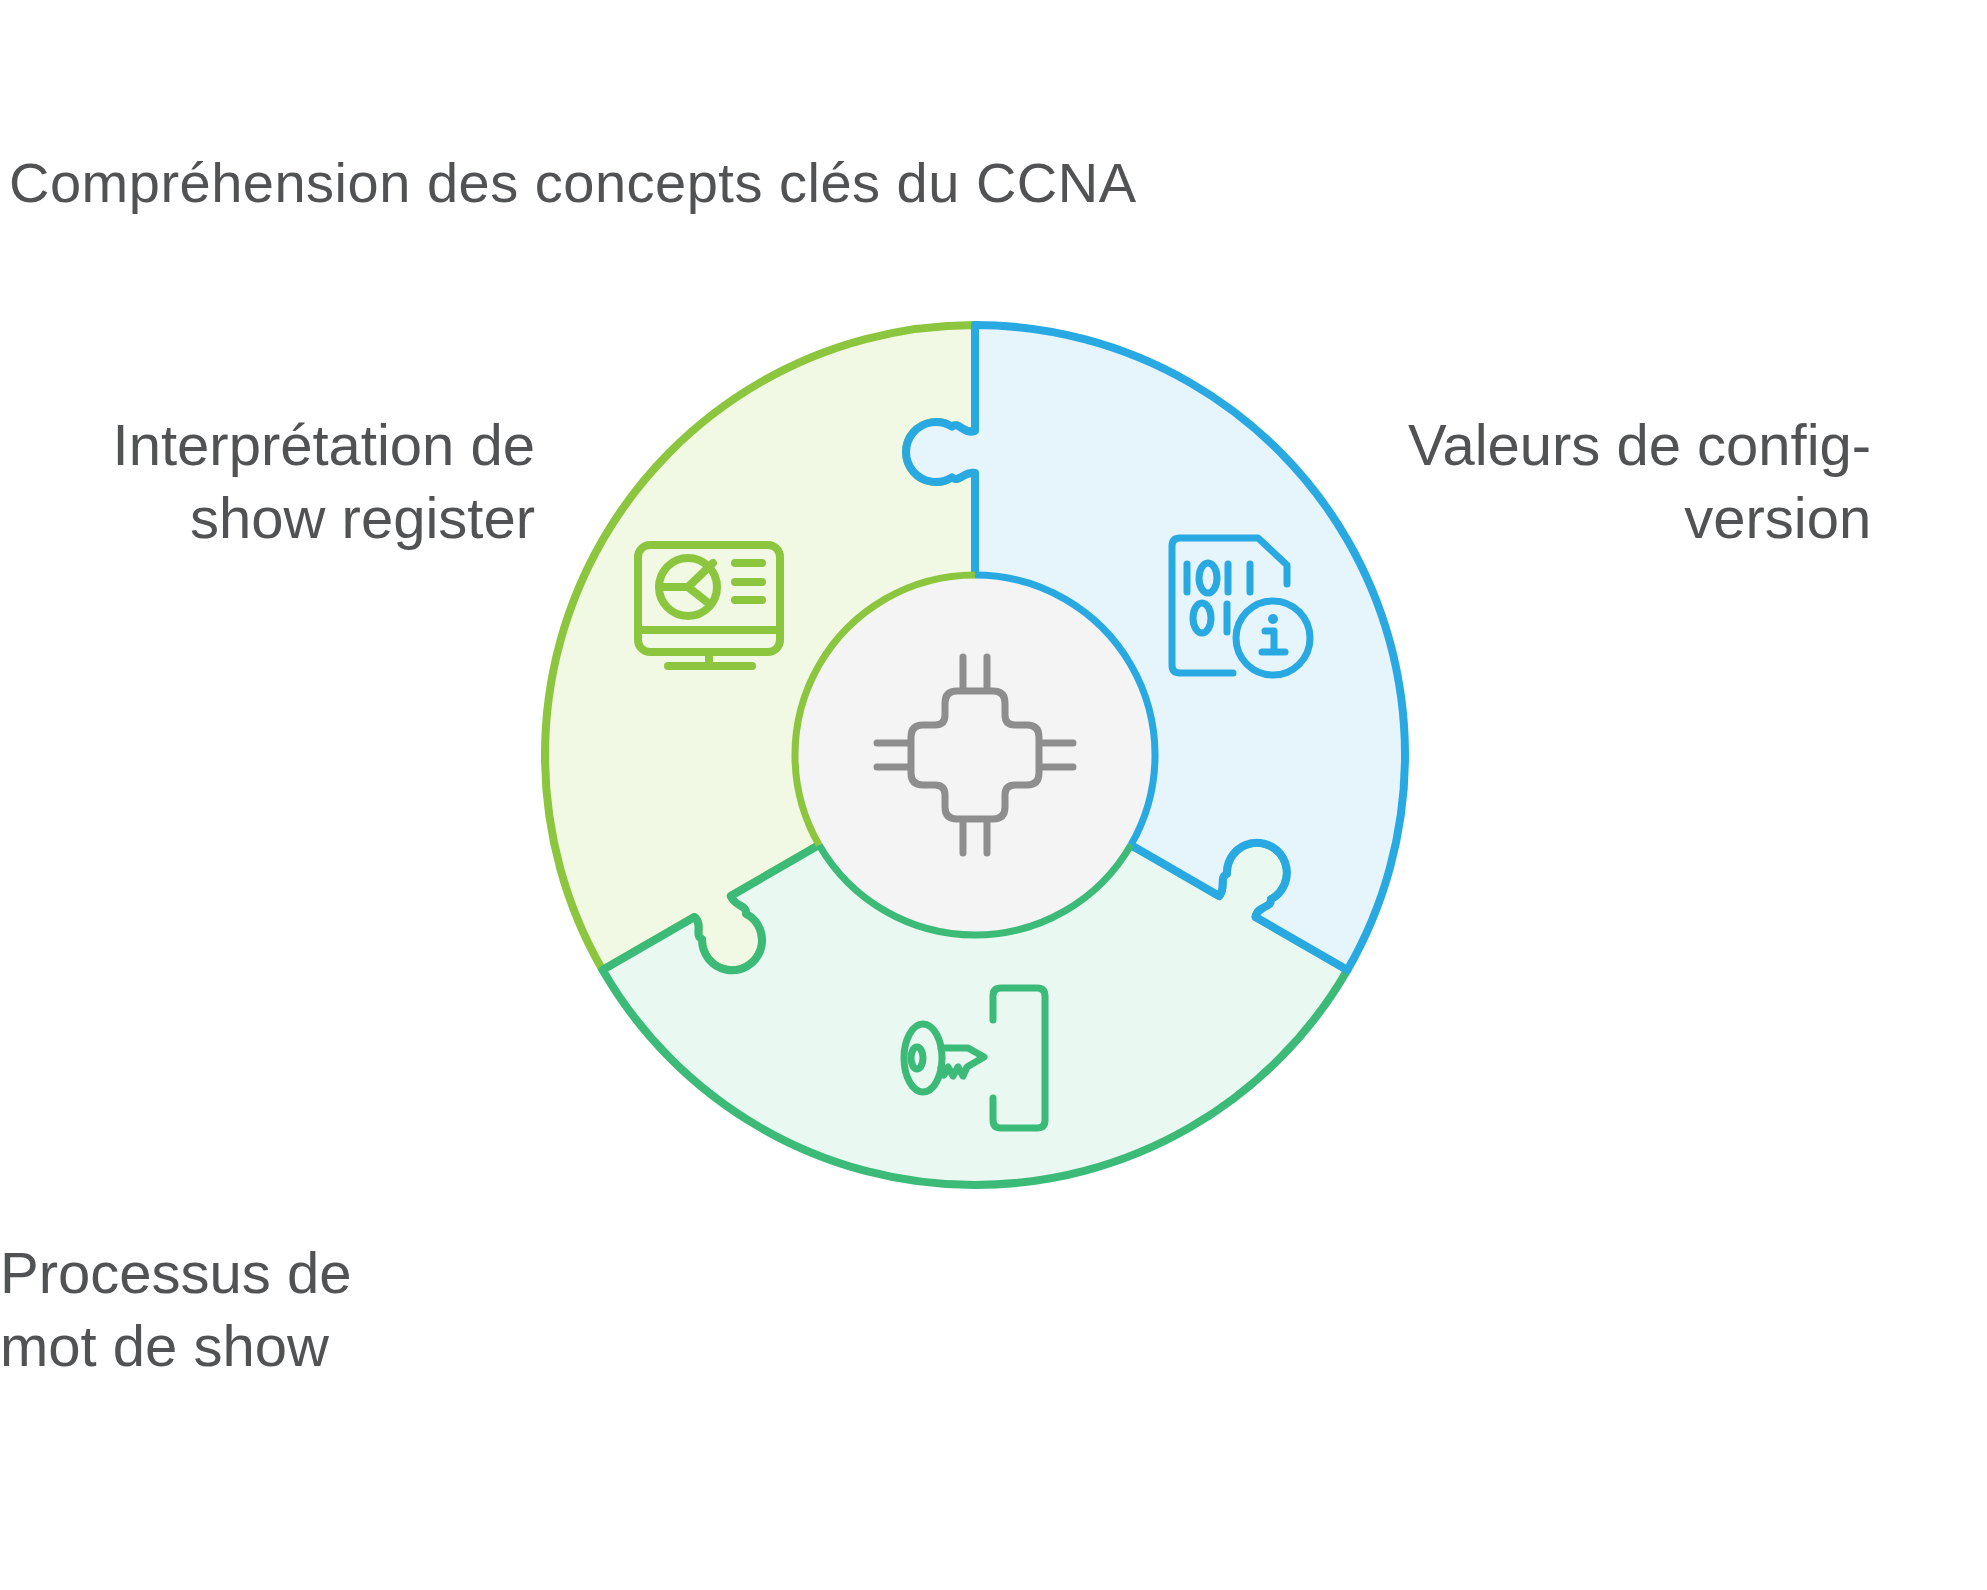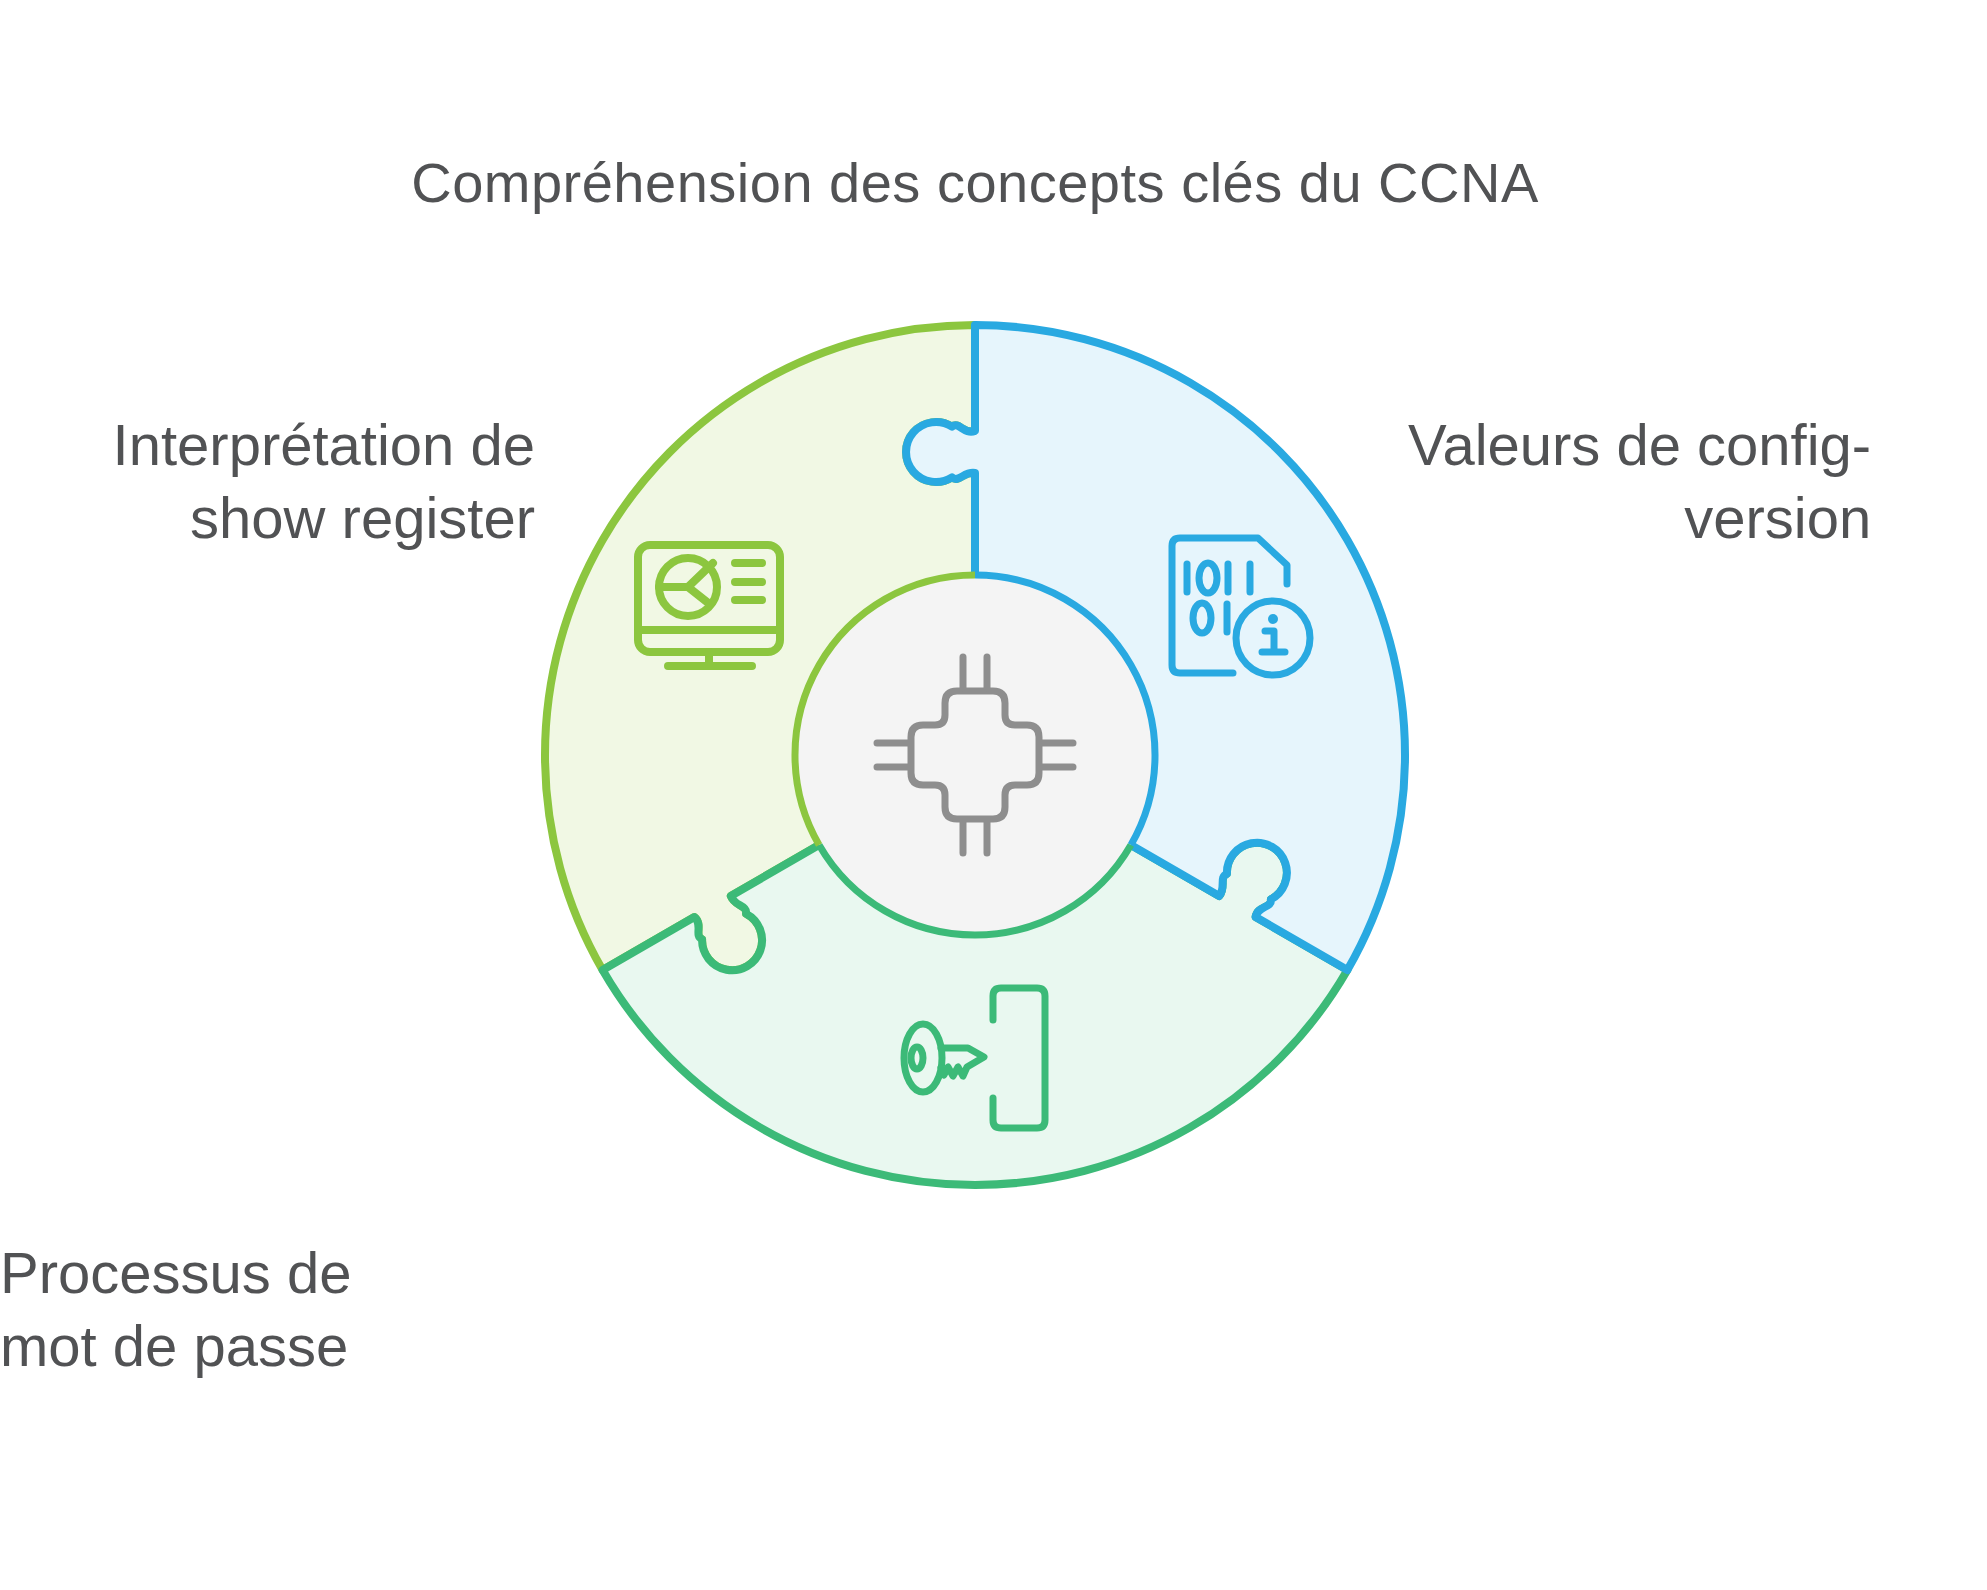--- a/index.html
+++ b/index.html
@@ -30,22 +30,23 @@
   .ic{fill:none;stroke-linecap:round;stroke-linejoin:round;}
   .ic-lime{stroke:var(--lime);stroke-width:8;}
   .ic-blue{stroke:var(--blue);stroke-width:7;}
   .ic-green{stroke:var(--green);stroke-width:7;}
   .fill-blue-bg{fill:var(--blue_fill);}
   .dot-blue{fill:var(--blue);stroke:none;}
 
   
   .title{
     position:absolute;left:0;top:150px;width:1950px;
-    text-align:center;font-size:56px;color:var(--text);
+    font-size:56px;color:var(--text);
     letter-spacing:0.5px;
+    padding-left:9px;
   }
   .label{
     position:absolute;font-size:58px;line-height:73px;color:var(--text);
   }
   .label-left{top:408px;right:1452px;text-align:right;}
   .label-right{top:408px;left:1408px;text-align:right;}
   .label-bottom{top:1236px;left:0;width:1950px;text-align:left;}
 </style>
 </head>
 <body>
@@ -164,16 +165,16 @@
     <div>show register</div>
   </div>
 
   <div class="label label-right">
     <div>Valeurs de config-</div>
     <div>version</div>
   </div>
 
   <div class="label label-bottom">
     <div>Processus de</div>
-    <div>mot de passe</div>
+    <div>mot de show</div>
   </div>
 
 </div>
 
 </body></html>

